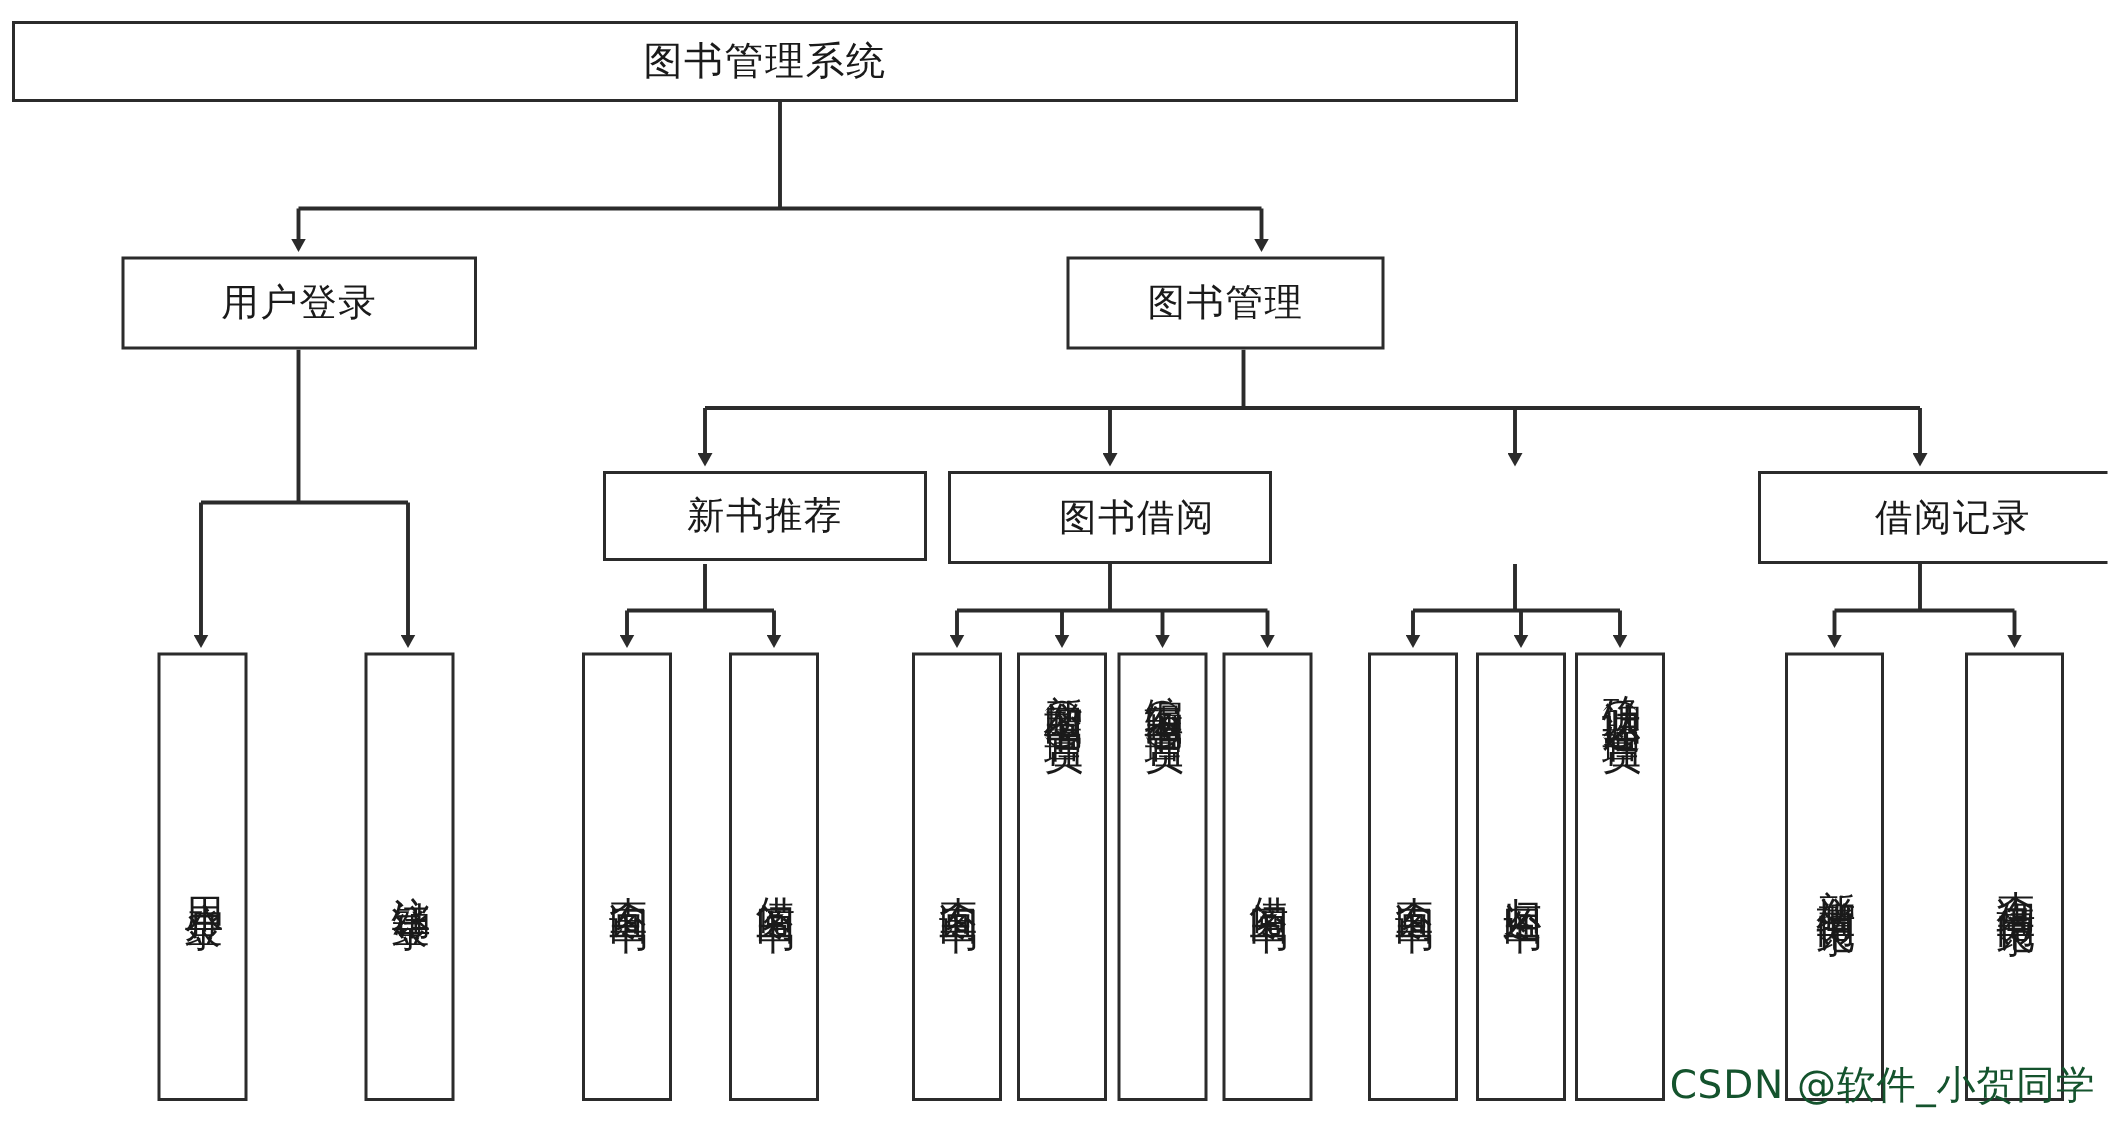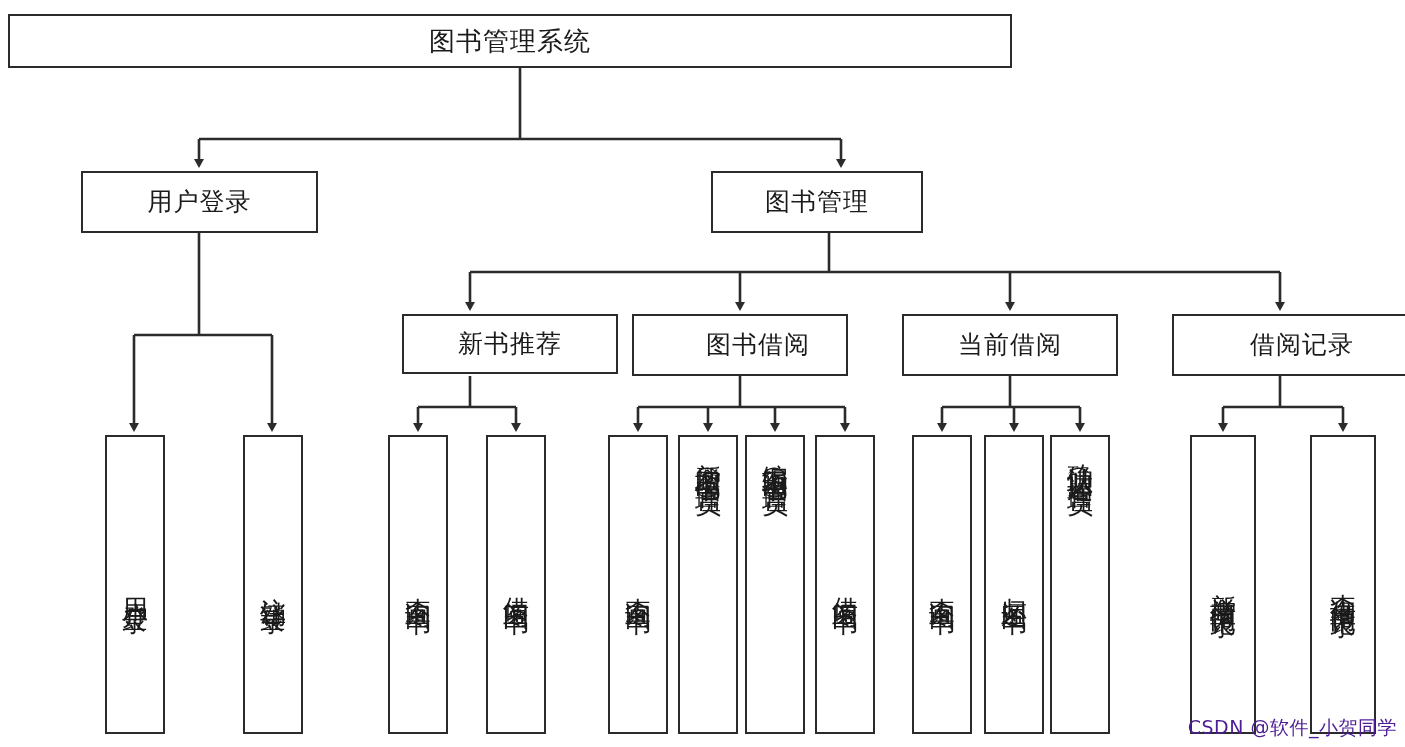--- a/index.html
+++ b/index.html
@@ -53,22 +53,22 @@
     -webkit-text-orientation:upright;
   }
   .node.v.mid{
     align-items:center;
     padding-top:0;
   }
 
   #watermark{
     position:absolute;
     right:8px;bottom:6px;
-    font-size:19px;
-    color:#4c1d95;
+    font-size:26px;
+    color:#14532d;
     white-space:nowrap;
     letter-spacing:0.5px;
     pointer-events:none;
   }
 </style>
 </head>
 <body>
 
 <div id="diagram-root">
 
@@ -132,23 +132,20 @@
   <div class="node h" style="left:711px;top:171px;width:212px;height:62px;">
     <span class="label">图书管理</span>
   </div>
 
   <div class="node h" style="left:362px;top:314px;width:216px;height:60px;margin-left:40px;">
     <span class="label">新书推荐</span>
   </div>
   <div class="node h" style="left:632px;top:314px;width:216px;height:62px;padding-left:36px;">
     <span class="label">图书借阅</span>
   </div>
-  <div class="node h" style="left:902px;top:314px;width:216px;height:62px;">
-    <span class="label">当前借阅</span>
-  </div>
   <div class="node h" style="left:1172px;top:314px;width:248px;height:62px;padding-left:12px;">
     <span class="label">借阅记录</span>
   </div>
 
   <div class="node v mid" style="left:105px;top:435px;width:60px;height:299px;">
     <span class="label">用户登录</span>
   </div>
   <div class="node v mid" style="left:243px;top:435px;width:60px;height:299px;">
     <span class="label">注销登录</span>
   </div>

